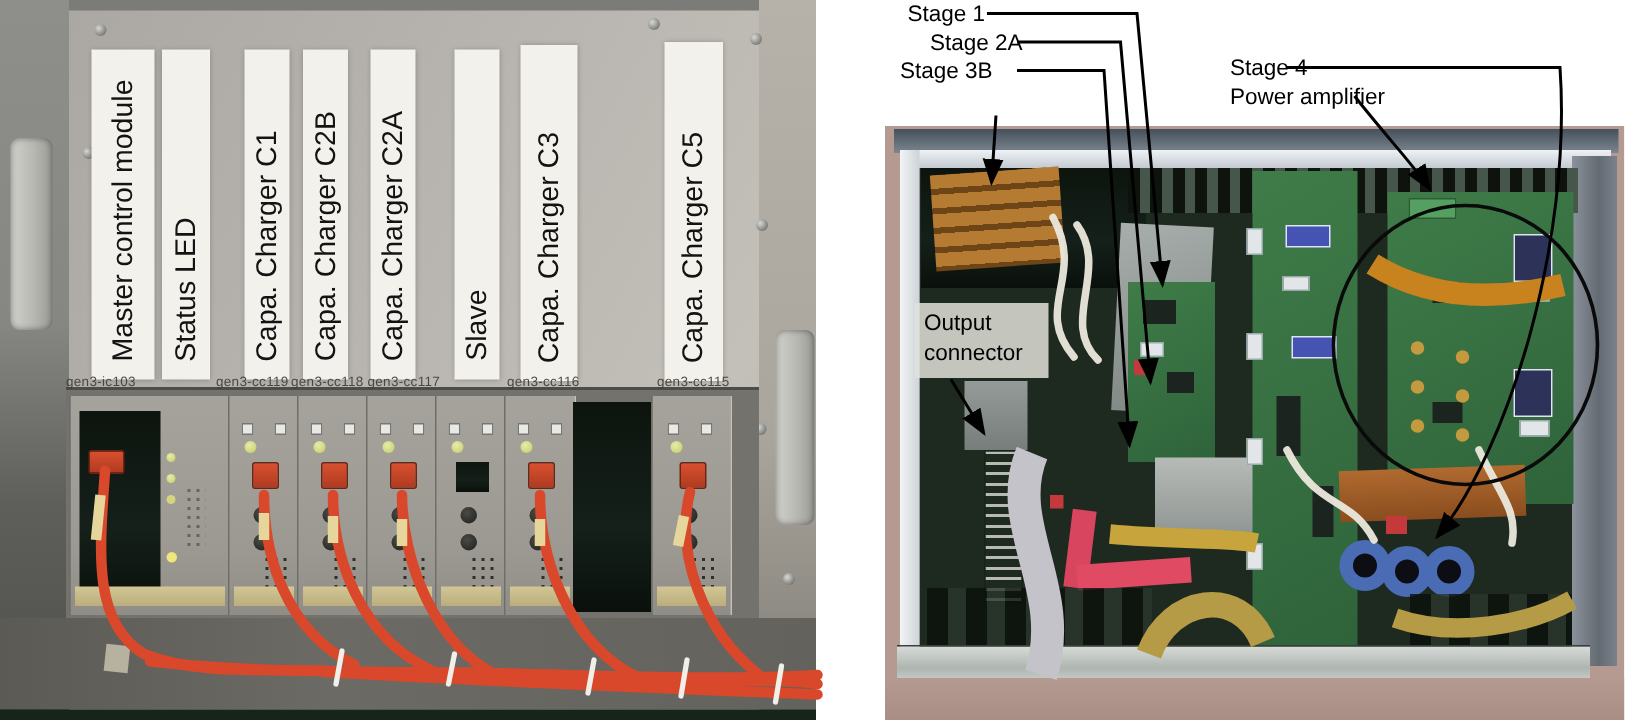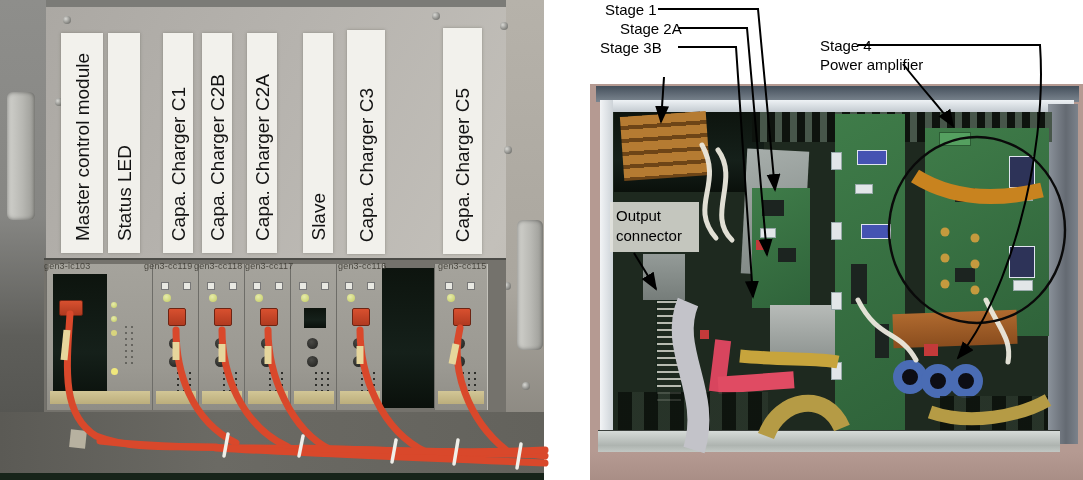--- a/index.html
+++ b/index.html
@@ -18,21 +18,21 @@
   .ledround{width:8px;height:8px;border-radius:50%;background:radial-gradient(circle at 40% 35%,#e7ecab,#c3cb62);position:absolute;}
   .redconn{position:absolute;width:16px;height:16px;background:linear-gradient(180deg,#d8502f,#b03a20);border:1px solid #6d2413;border-radius:2px;}
   .darkcirc{position:absolute;width:11px;height:11px;border-radius:50%;background:radial-gradient(circle at 40% 35%,#4a4a46,#1d1d1b);}
   .dotgrid{position:absolute;width:18px;height:22px;
      background-image:radial-gradient(#2e2e2a 1.1px,transparent 1.3px);background-size:6px 6px;}
   .darkslot{background:linear-gradient(180deg,#0d140e,#15201a 60%,#0a100b);}
   .strip{position:absolute;top:33px;height:220px;background:#f2f1ec;box-shadow:0 0 3px rgba(90,90,80,.45);
          display:flex;justify-content:center;align-items:flex-end;padding-bottom:12px;box-sizing:border-box;}
   .strip span{writing-mode:vertical-rl;transform:rotate(180deg);white-space:nowrap;
               font-size:19px;line-height:1;color:#131313;}
-  .modid{position:absolute;top:249px;font-size:9px;color:rgba(62,60,52,.9);white-space:nowrap;letter-spacing:.2px;margin-top:12px;}
+  .modid{position:absolute;top:249px;font-size:9px;color:rgba(62,60,52,.9);white-space:nowrap;letter-spacing:.2px;}
   .lowerpanel{left:0;top:412px;width:544px;height:61px;background:linear-gradient(90deg,#5b5a55,#6b6a64 40%,#63625c);}
   .greenbase{left:0;top:473px;width:544px;height:7px;background:#17241a;}
   
   #rphoto{left:590px;top:84px;width:493px;height:396px;background:#b59a92;}
   .bench{background:linear-gradient(180deg,#b59a92,#a98e86);}
   .chassis-top{left:596px;top:86px;width:483px;height:16px;background:linear-gradient(180deg,#45505c,#7c8690);}
   .alurailtop{left:602px;top:100px;width:472px;height:12px;background:linear-gradient(180deg,#eef2f5,#c3cad0);}
   .aluleft{left:600px;top:100px;width:13px;height:340px;background:linear-gradient(90deg,#f2f4f6,#cdd3d8);}
   .rwall{left:1048px;top:104px;width:30px;height:340px;background:linear-gradient(90deg,#8b929b,#646a72 60%,#7b828b);}
   .interior{left:613px;top:112px;width:437px;height:320px;background:#1e291f;}

